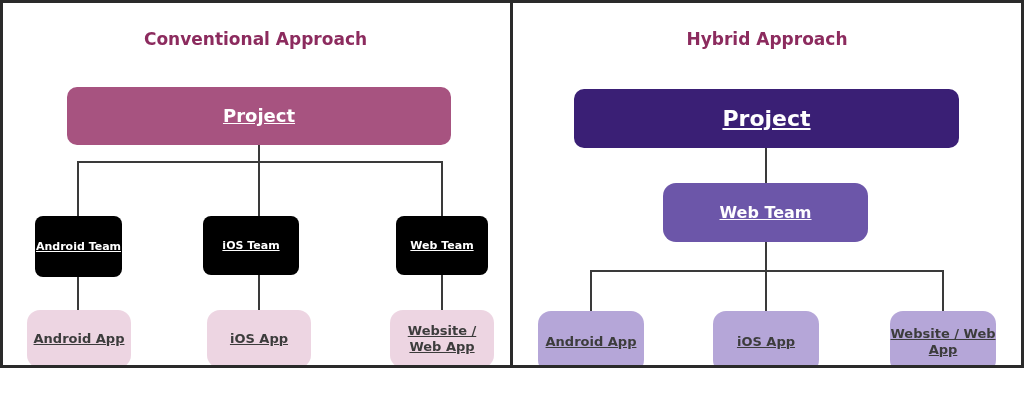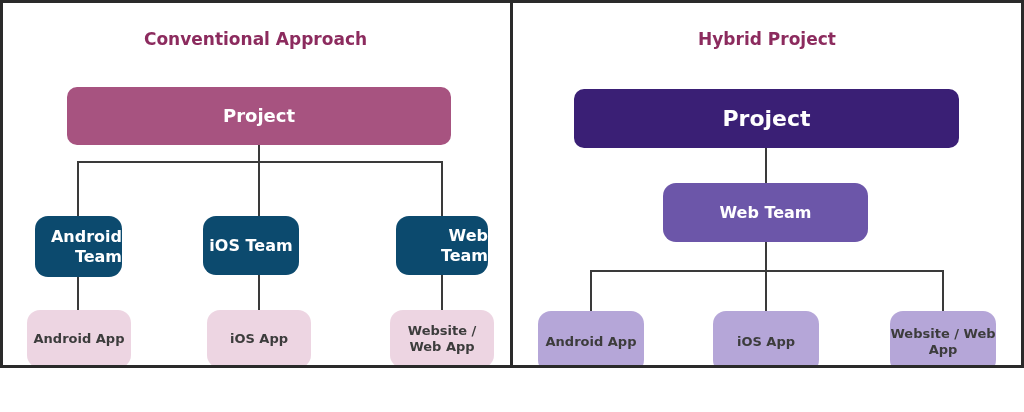--- a/index.html
+++ b/index.html
@@ -23,27 +23,28 @@
   }
   .node {
     position: absolute;
     display: flex;
     align-items: center;
     justify-content: center;
     text-align: center;
     font-weight: bold;
     line-height: 1.25;
     box-sizing: border-box;
+    text-decoration: underline;
   }
   .node.project { border-radius: 10px; color: #ffffff; }
   .node.team    { border-radius: 13px; color: #ffffff; text-align: right; }
   .node.app     { border-radius: 13px; color: #3C3C3C; font-size: 13px; }
 
   .left  .project { background: #A75380; font-size: 18px; }
-  .left  .team    { background: #0c4a6e; font-size: 16px; }
+  .left  .team    { background: #000000; font-size: 11px; border-radius: 8px; }
   .left  .app     { background: #EDD5E2; }
 
   .right .project { background: #3A1F75; font-size: 22px; }
   .right .team    { background: #6C56A9; font-size: 16px; }
   .right .app     { background: #B5A6D8; }
 
   .line { position: absolute; background: #3A3A3A; }
   .divider {
     position: absolute;
     left: 507px; top: 0;
@@ -78,21 +79,21 @@
 
     <div class="node app" style="left:24px; top:307px; width:104px; height:58px;">Android App</div>
     <div class="node app" style="left:204px; top:307px; width:104px; height:58px;">iOS App</div>
     <div class="node app" style="left:387px; top:307px; width:104px; height:58px;">Website / Web App</div>
   </div>
 
   <div class="divider"></div>
 
   <div class="right">
 
-    <div class="panel-title" style="left:510px; width:508px;">Hybrid Project</div>
+    <div class="panel-title" style="left:510px; width:508px;">Hybrid Approach</div>
 
     <div class="node project" style="left:571px; top:86px; width:385px; height:59px;">Project</div>
 
     <div class="line" style="left:762px; top:145px; width:2px; height:35px;"></div>
 
     <div class="node team" style="left:660px; top:180px; width:205px; height:59px;">Web Team</div>
 
     <div class="line" style="left:762px; top:239px; width:2px; height:30px;"></div>
     <div class="line" style="left:587px; top:267px; width:354px; height:2px;"></div>
     <div class="line" style="left:587px; top:267px; width:2px; height:41px;"></div>

